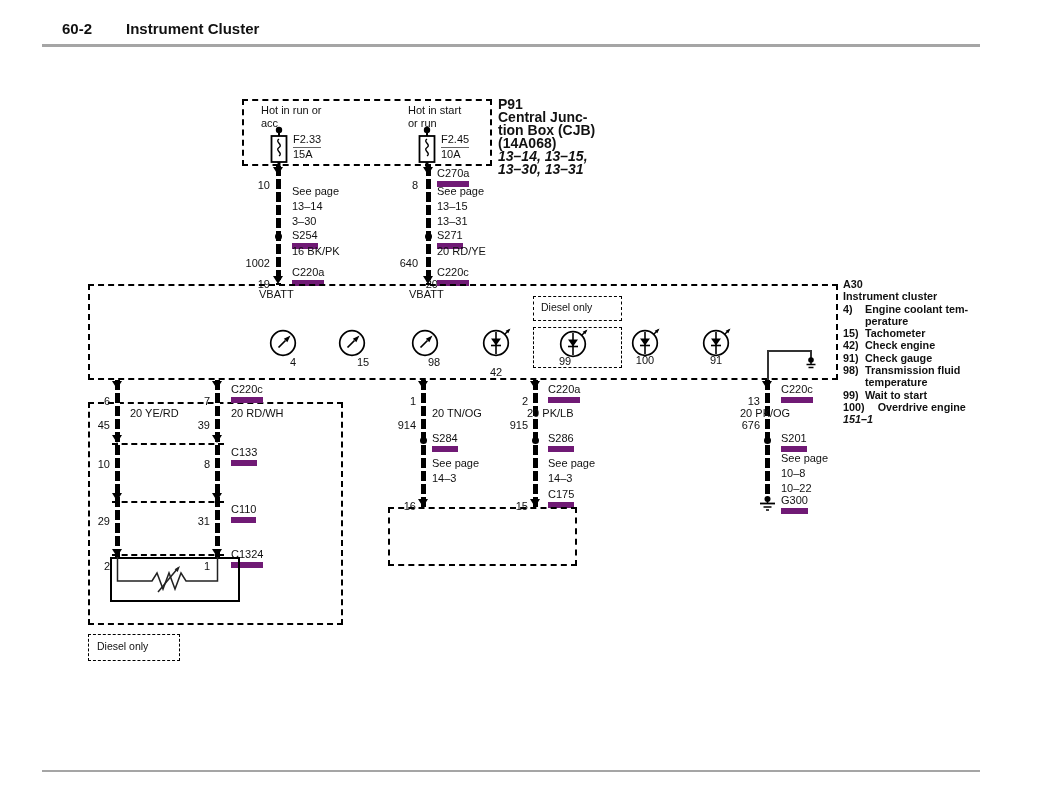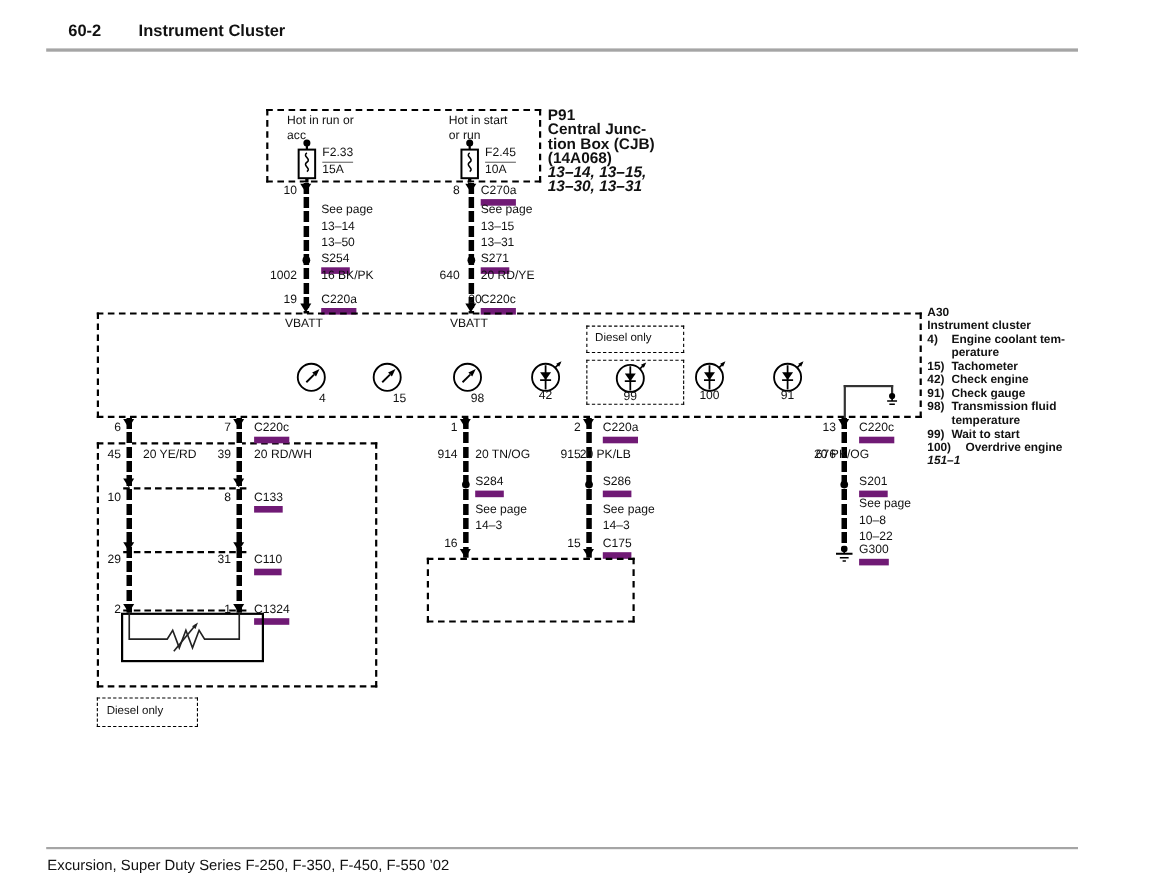--- a/index.html
+++ b/index.html
@@ -2,21 +2,21 @@
 <html><head>
 <meta charset="utf-8">
 <style>
   * { margin:0; padding:0; box-sizing:border-box; }
   html,body { background:#fff; }
   .page { position:relative; width:1047px; height:809px; background:#fff;
           font-family:"Liberation Sans", sans-serif; color:#111; overflow:hidden; }
   .t  { position:absolute; font-size:11px; line-height:13px; white-space:nowrap; }
   .sm { font-size:10.5px; }
   .i  { font-style:italic; }
-  .ra { text-align:right; }
+  .ra { text-align:right;margin-top:12px; }
   .u  { border-bottom:6px solid #701a75; padding-bottom:1px; }
   .frac { border-bottom:1.4px solid #666; padding-bottom:1px; display:inline-block; }
   .wire { position:absolute; width:5px;
           background:repeating-linear-gradient(180deg,#000 0 10px,#fff 10px 13px); }
   .thin { position:absolute; background:#333; }
   .dashbox      { position:absolute; border:2.5px dashed #000; }
   .dashbox-thin { position:absolute; border:1.5px dashed #000; }
   .hdash  { position:absolute; height:0; border-top:2px dashed #000; }
   .solidbox { position:absolute; border:2.5px solid #000; }
   .arr { position:absolute; width:0; height:0; border-left:5.5px solid transparent;
@@ -82,21 +82,21 @@
   <div class="arr" style="left:273px;top:167px"></div>
   <div class="arr" style="left:423px;top:167px"></div>
   <div class="arr" style="left:273px;top:276px"></div>
   <div class="arr" style="left:423px;top:276px"></div>
   <div class="dot" style="left:275px;top:233px"></div>
   <div class="dot" style="left:425px;top:233px"></div>
 
   <span class="t ra" style="left:238px;top:167px;width:32px">10</span>
   <span class="t" style="left:292px;top:185px">See page</span>
   <span class="t" style="left:292px;top:200px">13–14</span>
-  <span class="t" style="left:292px;top:215px">13–50</span>
+  <span class="t" style="left:292px;top:215px">3–30</span>
   <span class="t u" style="left:292px;top:229px">S254</span>
   <span class="t ra" style="left:234px;top:245px;width:36px">1002</span>
   <span class="t" style="left:292px;top:245px">16 BK/PK</span>
   <span class="t ra" style="left:238px;top:266px;width:32px">19</span>
   <span class="t u" style="left:292px;top:266px">C220a</span>
 
   <span class="t ra" style="left:388px;top:167px;width:30px">8</span>
   <span class="t u" style="left:437px;top:167px">C270a</span>
   <span class="t" style="left:437px;top:185px">See page</span>
   <span class="t" style="left:437px;top:200px">13–15</span>
@@ -140,21 +140,21 @@
   </svg>
   <span class="t ra" style="left:482px;top:354px;width:28px;text-align:center">42</span>
   <svg class="icon" style="left:558px;top:327px" width="34" height="32" viewBox="0 0 34 32">
     <circle cx="15" cy="17" r="12.3" fill="none" stroke="#000" stroke-width="1.7"></circle>
     <line x1="15" y1="6" x2="15" y2="28" stroke="#000" stroke-width="1.6"></line>
     <polygon points="10,12.5 20,12.5 15,19.5" fill="#000"></polygon>
     <line x1="10" y1="19.5" x2="20" y2="19.5" stroke="#000" stroke-width="1.6"></line>
     <line x1="23.5" y1="8.5" x2="28" y2="4" stroke="#000" stroke-width="1.5"></line>
     <polygon points="29.5,2.5 27.3,7.3 24.7,4.7" fill="#000"></polygon>
   </svg>
-  <span class="t" style="left:559px;top:355px;width:28px;text-align:center">99</span>
+  <span class="t" style="left:559px;top:355px;width:28px;">99</span>
   <svg class="icon" style="left:630px;top:326px" width="34" height="32" viewBox="0 0 34 32">
     <circle cx="15" cy="17" r="12.3" fill="none" stroke="#000" stroke-width="1.7"></circle>
     <line x1="15" y1="6" x2="15" y2="28" stroke="#000" stroke-width="1.6"></line>
     <polygon points="10,12.5 20,12.5 15,19.5" fill="#000"></polygon>
     <line x1="10" y1="19.5" x2="20" y2="19.5" stroke="#000" stroke-width="1.6"></line>
     <line x1="23.5" y1="8.5" x2="28" y2="4" stroke="#000" stroke-width="1.5"></line>
     <polygon points="29.5,2.5 27.3,7.3 24.7,4.7" fill="#000"></polygon>
   </svg>
   <span class="t" style="left:631px;top:354px;width:28px;text-align:center">100</span>
   <svg class="icon" style="left:701px;top:326px" width="34" height="32" viewBox="0 0 34 32">
@@ -310,15 +310,14 @@
   <svg class="icon" style="left:757px;top:496px" width="21" height="15" viewBox="0 0 21 15">
     <circle cx="10.5" cy="3" r="3" fill="#000"></circle>
     <line x1="10.5" y1="3" x2="10.5" y2="7.5" stroke="#000" stroke-width="1.6"></line>
     <line x1="3" y1="7.5" x2="18" y2="7.5" stroke="#000" stroke-width="1.8"></line>
     <line x1="6.5" y1="11" x2="14.5" y2="11" stroke="#000" stroke-width="1.5"></line>
     <line x1="9" y1="14" x2="12" y2="14" stroke="#000" stroke-width="1.5"></line>
   </svg>
   <span class="t u" style="left:781px;top:494px">G300</span>
 
   <div class="rule" style="left:42px;top:770px;width:938px;height:2px"></div>
-  <div class="footer-text" style="left:43px;top:779px">Excursion, Super Duty Series F-250, F-350, F-450, F-550 ’02</div>
 
 </div>
 
 </body></html>

